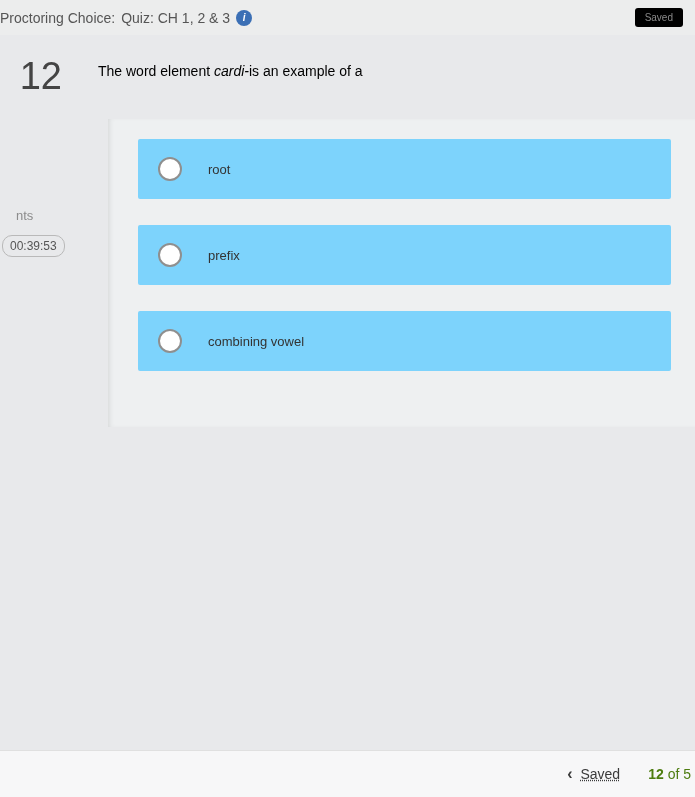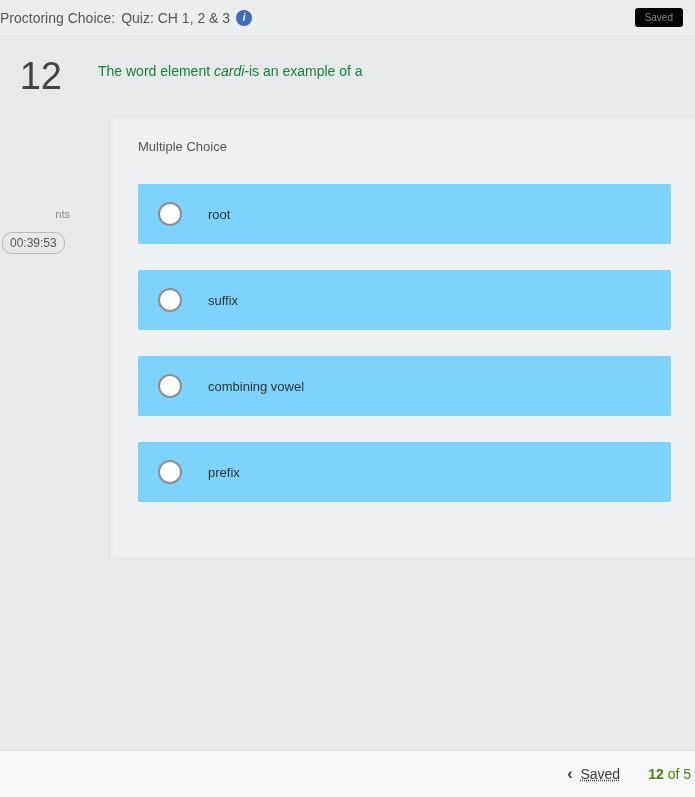--- a/index.html
+++ b/index.html
@@ -55,43 +55,42 @@
     padding-top: 20px;
   }
   .qnum {
     font-size: 38px;
     font-weight: 400;
     color: #444;
     text-align: right;
     padding-right: 8px;
   }
   .hints {
-    font-size: 11px;
+    font-size: 13px;
     color: #8c8c8c;
     margin-top: 110px;
     padding-left: 16px;
-    text-align: right;
   }
   .timer {
     margin-top: 12px;
     border: 1px solid #b9b9b9;
     border-radius: 10px;
     padding: 3px 7px;
     font-size: 12px;
     color: #555;
     display: inline-block;
     margin-left: 2px;
   }
   .main-col {
     flex: 1;
     padding: 28px 0 0 28px;
   }
   .question-text {
     font-size: 14px;
-    color: #15803d;
+    color: #000000;
     margin-bottom: 40px;
   }
   .question-text em { font-style: italic; }
   .mc-panel {
     background: #eef0f1;
     padding: 20px 24px 30px 30px;
     margin-left: 10px;
     box-shadow: inset 4px 0 6px -4px rgba(0,0,0,0.15);
   }
   .mc-title {
@@ -167,42 +166,37 @@
     <div class="hints">nts</div>
     <div class="timer">00:39:53</div>
   </div>
 
   <div class="main-col">
     <div class="question-text">
       <span>The word element </span><em>cardi-</em><span>is an example of a</span>
     </div>
 
     <div class="mc-panel">
-      <div class="mc-title">Multiple Choice</div>
 
       <div class="option">
         <div class="radio"></div>
         <div class="option-label">root</div>
       </div>
 
+
+
       <div class="option">
         <div class="radio"></div>
-        <div class="option-label">suffix</div>
+        <div class="option-label">prefix</div>
       </div>
-
 
       <div class="option">
         <div class="radio"></div>
         <div class="option-label">combining vowel</div>
       </div>
-
-      <div class="option">
-        <div class="radio"></div>
-        <div class="option-label">prefix</div>
-      </div>
     </div>
   </div>
 </div>
 
 <div class="footer">
   <div class="prev-btn">
     <span class="chev">‹</span>
     <span class="lbl">Saved</span>
   </div>
   <div class="page-ind">

